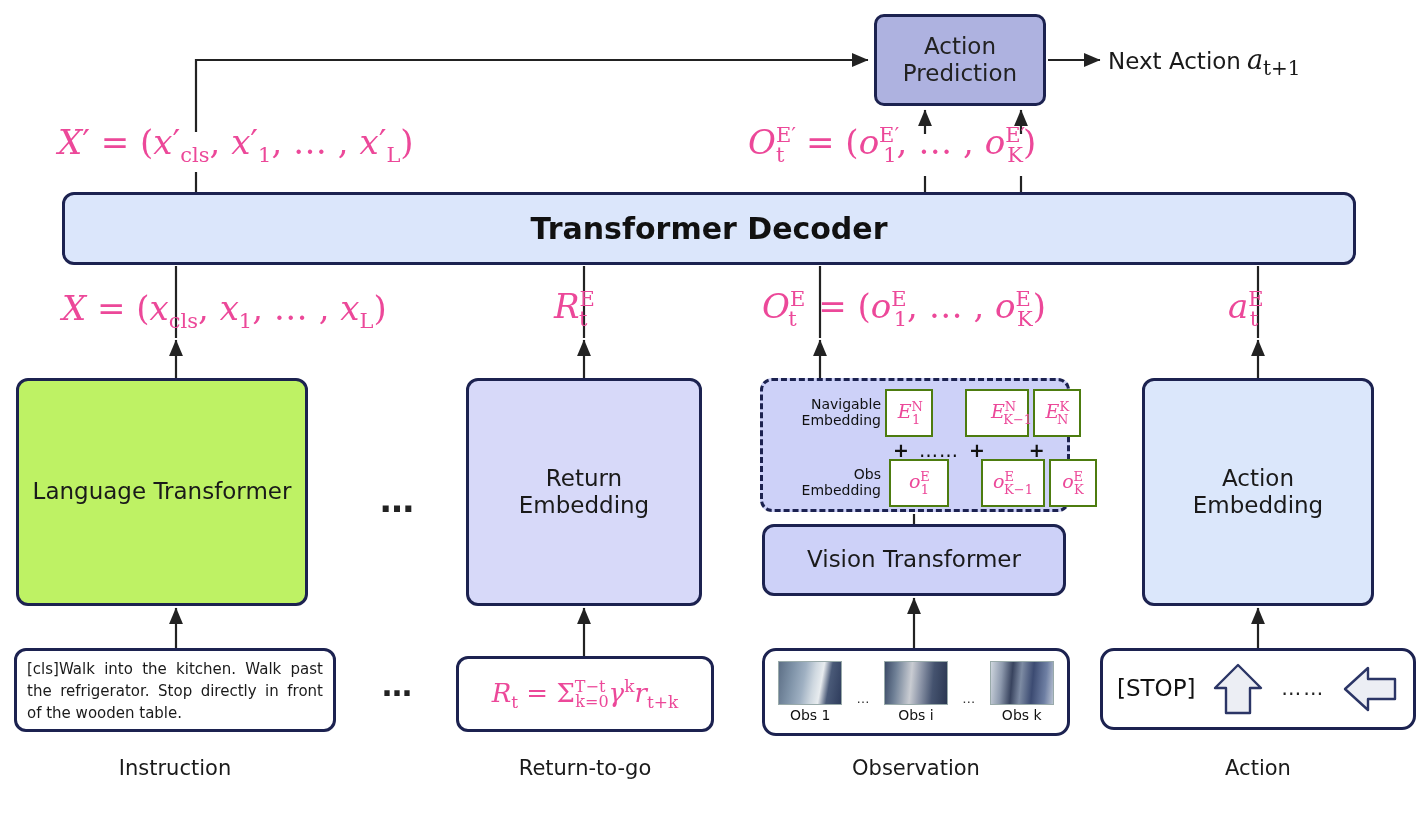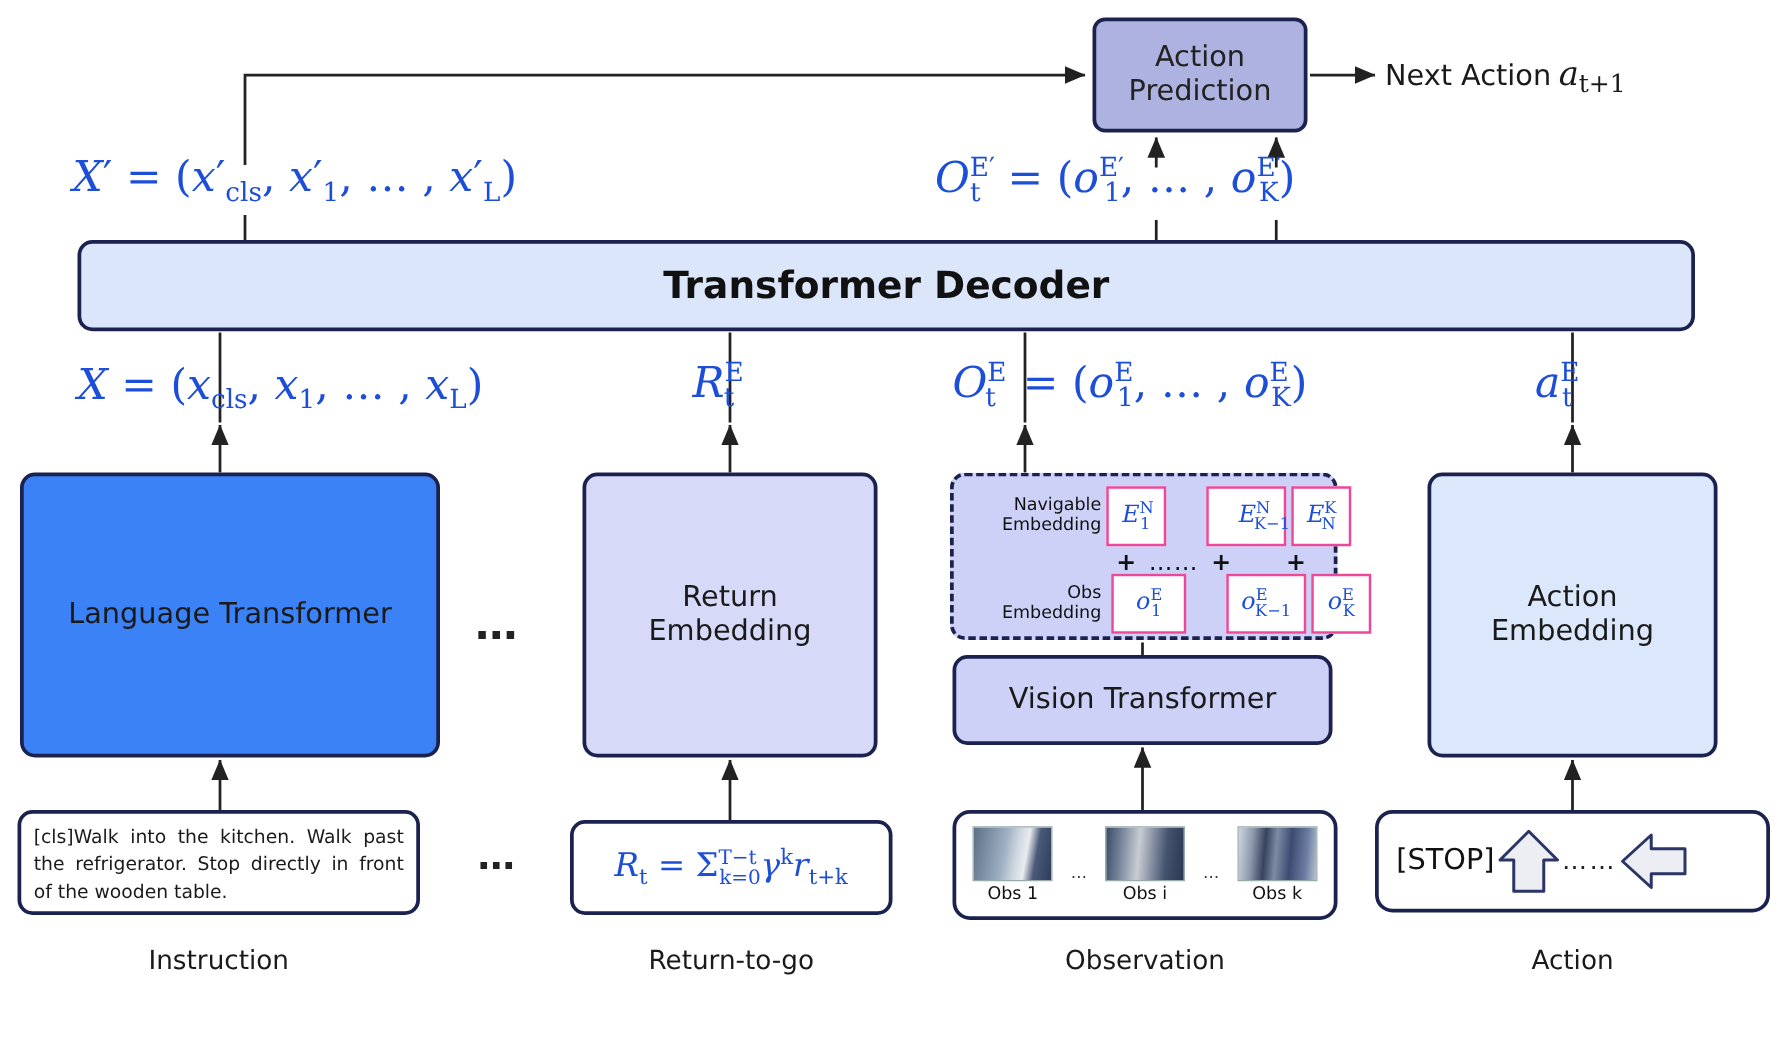--- a/index.html
+++ b/index.html
@@ -8,43 +8,43 @@
 
   .box{position:absolute;box-sizing:border-box;border:3px solid #1c2250;border-radius:12px;
        display:flex;align-items:center;justify-content:center;text-align:center;line-height:1.18;}
   .lbl{position:absolute;text-align:center;}
 
   
   #action-prediction{left:874px;top:14px;width:172px;height:92px;background:#aeb2e0;border-radius:10px;
       font-size:23px;color:#222;}
   #transformer-decoder{left:62px;top:192px;width:1294px;height:73px;background:#dbe6fb;
       font-weight:bold;font-size:30px;color:#111;}
-  #language-transformer{left:16px;top:378px;width:336px;height:228px;background:#3b82f6;font-size:23px;}
+  #language-transformer{left:16px;top:378px;width:292px;height:228px;background:#bef264;font-size:23px;}
   #return-embedding{left:466px;top:378px;width:236px;height:228px;background:#d7d9f9;font-size:23px;}
   #vision-transformer{left:762px;top:524px;width:304px;height:72px;background:#cdd1f8;font-size:23px;}
   #action-embedding{left:1142px;top:378px;width:232px;height:228px;background:#dbe7fb;font-size:23px;}
 
   
   #instruction-box{left:14px;top:648px;width:322px;height:84px;background:#fff;border-width:3px;
       display:block;padding:8px 10px;font-size:15px;text-align:justify;line-height:1.45;}
   #return-formula-box{left:456px;top:656px;width:258px;height:76px;background:#fff;font-size:26px;}
   #observation-box{left:762px;top:648px;width:308px;height:88px;background:#fff;border-radius:14px;}
   #action-box{left:1100px;top:648px;width:316px;height:82px;background:#fff;border-radius:14px;}
 
   
   #embedding-group{position:absolute;left:760px;top:378px;width:310px;height:134px;
       box-sizing:border-box;border:3px dashed #1c2250;border-radius:12px;background:#cdd1f8;padding-left:48px;}
   .emb-row{position:absolute;display:flex;align-items:center;}
   .emb-caption{font-size:14px;text-align:right;line-height:1.12;color:#111;}
-  .cell{box-sizing:border-box;border:2px solid #ec4899;background:#fff;display:flex;
+  .cell{box-sizing:border-box;border:2px solid #4d7c0f;background:#fff;display:flex;
         align-items:center;justify-content:center;font-size:19px;height:48px;}
   .plusrow{position:absolute;display:flex;align-items:center;font-size:19px;font-weight:bold;color:#111;}
 
   
-  .formula{position:absolute;font-family:"DejaVu Serif","Liberation Serif",serif;color:#1d4ed8;white-space:nowrap;}
+  .formula{position:absolute;font-family:"DejaVu Serif","Liberation Serif",serif;color:#ec4899;white-space:nowrap;}
   #f-xprime{left:58px;top:122px;font-size:34px;}
   #f-oprime{left:748px;top:122px;font-size:34px;}
   #f-x{left:62px;top:288px;font-size:34px;}
   #f-r{left:554px;top:286px;font-size:34px;}
   #f-o{left:762px;top:286px;font-size:34px;}
   #f-a{left:1228px;top:286px;font-size:34px;}
   #next-action-text{left:1108px;top:44px;font-size:23px;font-family:"DejaVu Sans","Liberation Sans",sans-serif;}
 
   
   .caption{font-size:21px;color:#1a1a1a;}
@@ -67,21 +67,21 @@
   .obs-item{display:flex;flex-direction:column;align-items:center;}
   .thumb{width:62px;height:42px;border:1px solid #9aa;}
   .thumb-label{font-size:14px;margin-top:2px;color:#111;}
   .obs-dots{font-size:13px;color:#333;align-self:center;margin-top:14px;}
   #thumb1{background:linear-gradient(100deg,#5d6f86 0%,#7f93a8 22%,#9fb0c2 40%,#cfd8e0 55%,#e8ecef 66%,#4a5a78 78%,#2e3c5c 100%);}
   #thumb2{background:linear-gradient(95deg,#3b4a66 0%,#6f8096 18%,#c9ccd2 42%,#8a93a6 58%,#45536f 76%,#2b3752 100%);}
   #thumb3{background:linear-gradient(95deg,#cfd6de 0%,#8d99ad 18%,#38435e 34%,#7d8ba3 48%,#3c4b72 66%,#6e7fa3 86%,#b9c2d2 100%);}
 
   
   .action-strip{position:absolute;left:0;top:0;width:100%;height:100%;display:flex;
-      align-items:center;justify-content:flex-start;padding:0 14px;box-sizing:border-box;}
+      align-items:center;justify-content:space-between;padding:0 14px;box-sizing:border-box;}
   .stop-text{font-size:23px;color:#111;}
   .act-dots{font-size:20px;color:#222;letter-spacing:2px;}
 </style>
 </head>
 <body>
 
 <div id="stage">
 
   <svg id="wires" viewBox="0 0 1426 832">
     <defs>

